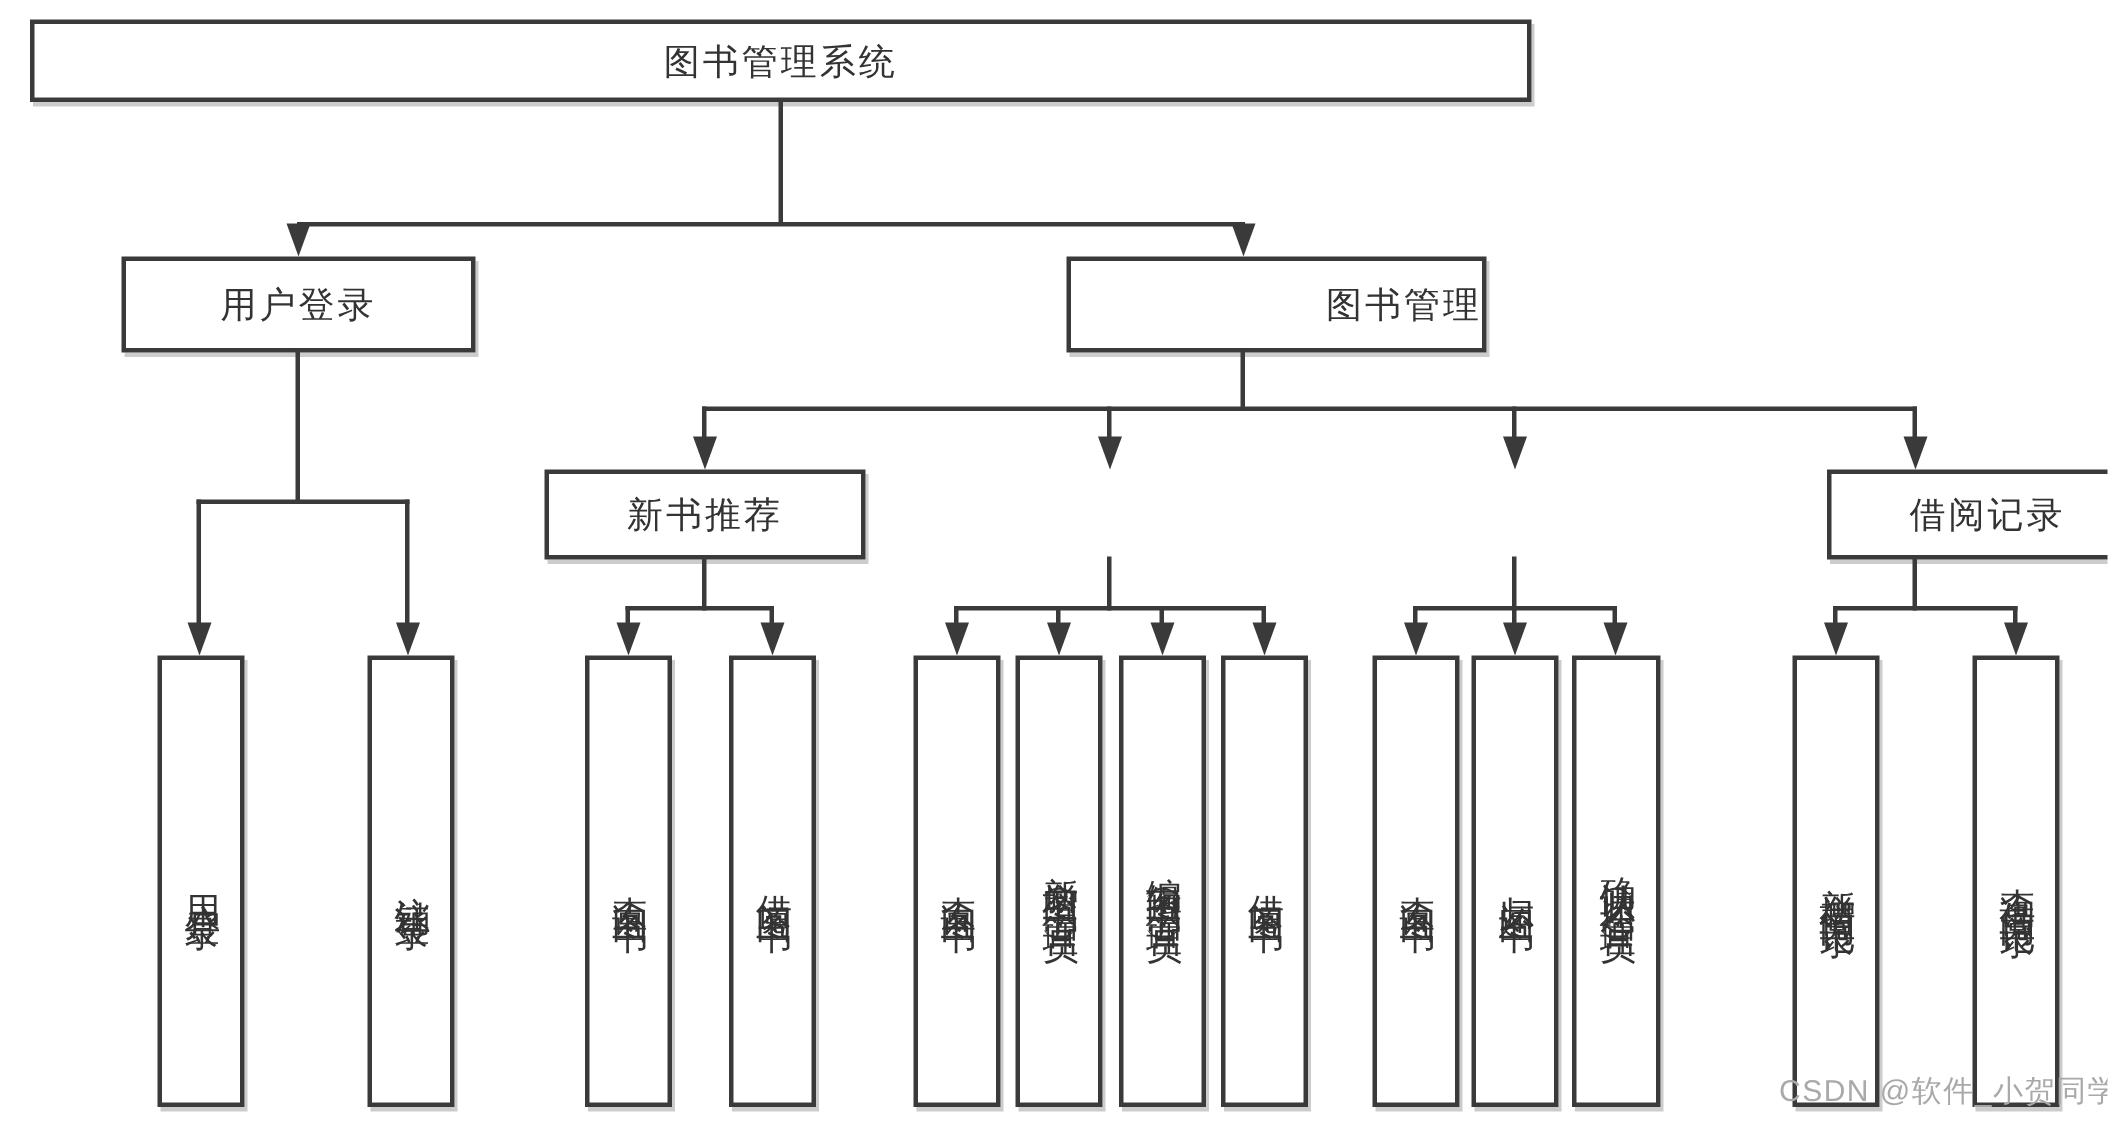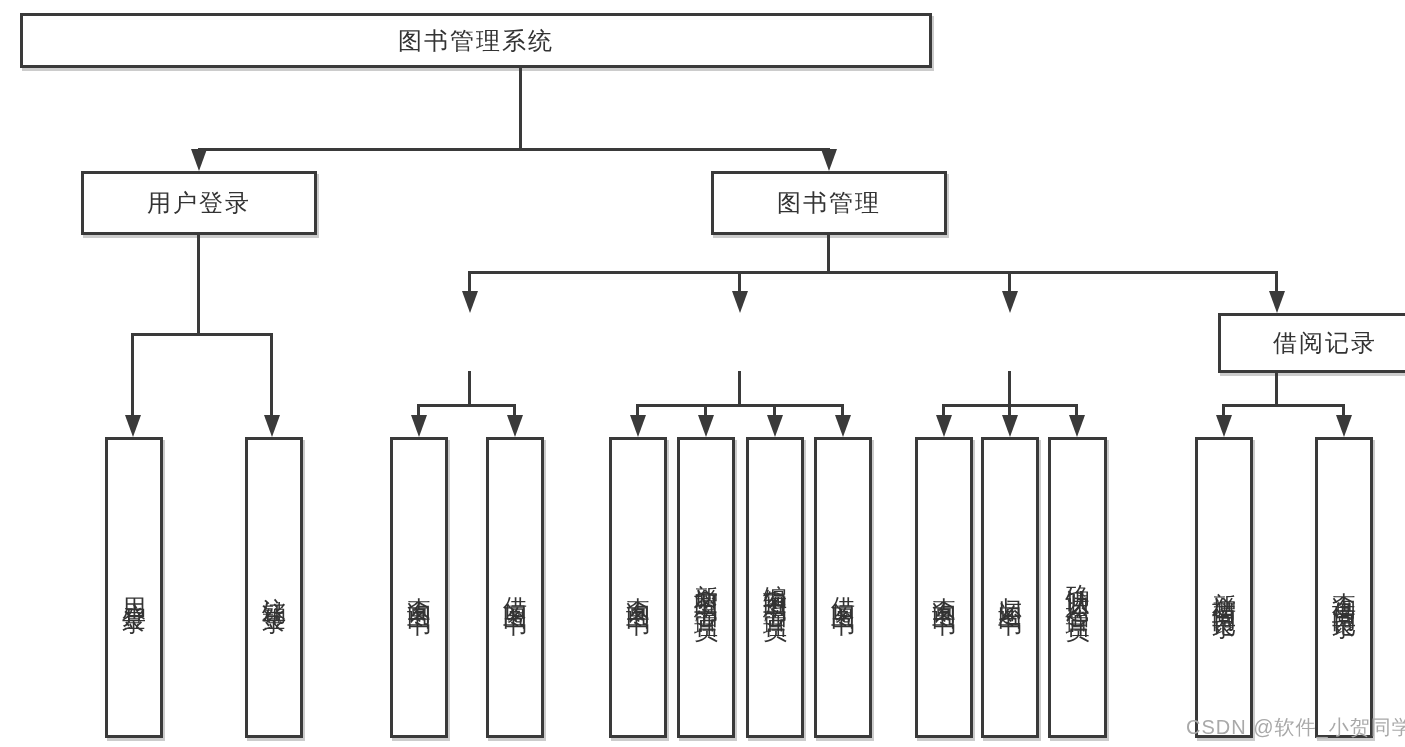--- a/index.html
+++ b/index.html
@@ -63,33 +63,33 @@
     letter-spacing:1px;
     color:var(--watermark);
     white-space:nowrap;
   }
 </style>
 </head>
 <body>
 
 <div class="stage">
 
-  <div class="box" style="left:20px;top:13px;width:912px;height:55px;">
+  <div class="box" style="left:20px;top:13px;width:1001px;height:55px;">
     <span class="label">图书管理系统</span>
   </div>
 
   <div class="vline" style="left:519px;top:66px;height:84px;"></div>
   <div class="hline" style="left:198px;top:148px;width:632px;"></div>
   <div class="arrow" style="left:191px;top:149px;"></div>
   <div class="arrow" style="left:821px;top:149px;"></div>
 
   <div class="box" style="left:81px;top:171px;width:236px;height:64px;">
     <span class="label">用户登录</span>
   </div>
-  <div class="box" style="left:711px;top:171px;width:236px;height:64px;">
+  <div class="box" style="left:711px;top:171px;width:280px;height:64px;justify-content:flex-end;">
     <span class="label">图书管理</span>
   </div>
 
   <div class="vline" style="left:197px;top:233px;height:103px;"></div>
   <div class="hline" style="left:131px;top:333px;width:142px;"></div>
   <div class="vline" style="left:131px;top:333px;height:84px;"></div>
   <div class="vline" style="left:270px;top:333px;height:84px;"></div>
   <div class="arrow" style="left:125px;top:415px;"></div>
   <div class="arrow" style="left:264px;top:415px;"></div>
 
@@ -97,20 +97,23 @@
   <div class="hline" style="left:468px;top:271px;width:810px;"></div>
   <div class="vline" style="left:468px;top:271px;height:22px;"></div>
   <div class="vline" style="left:738px;top:271px;height:22px;"></div>
   <div class="vline" style="left:1008px;top:271px;height:22px;"></div>
   <div class="vline" style="left:1275px;top:271px;height:22px;"></div>
   <div class="arrow" style="left:462px;top:291px;"></div>
   <div class="arrow" style="left:732px;top:291px;"></div>
   <div class="arrow" style="left:1002px;top:291px;"></div>
   <div class="arrow" style="left:1269px;top:291px;"></div>
 
+  <div class="box" style="left:363px;top:313px;width:214px;height:60px;">
+    <span class="label">新书推荐</span>
+  </div>
   <div class="box" style="left:1170px;top:313px;width:214px;height:60px;margin-left:48px;">
     <span class="label">借阅记录</span>
   </div>
 
   <div class="vline" style="left:468px;top:371px;height:36px;"></div>
   <div class="hline" style="left:417px;top:404px;width:99px;"></div>
   <div class="vline" style="left:417px;top:404px;height:13px;"></div>
   <div class="vline" style="left:513px;top:404px;height:13px;"></div>
   <div class="arrow" style="left:411px;top:415px;"></div>
   <div class="arrow" style="left:507px;top:415px;"></div>

